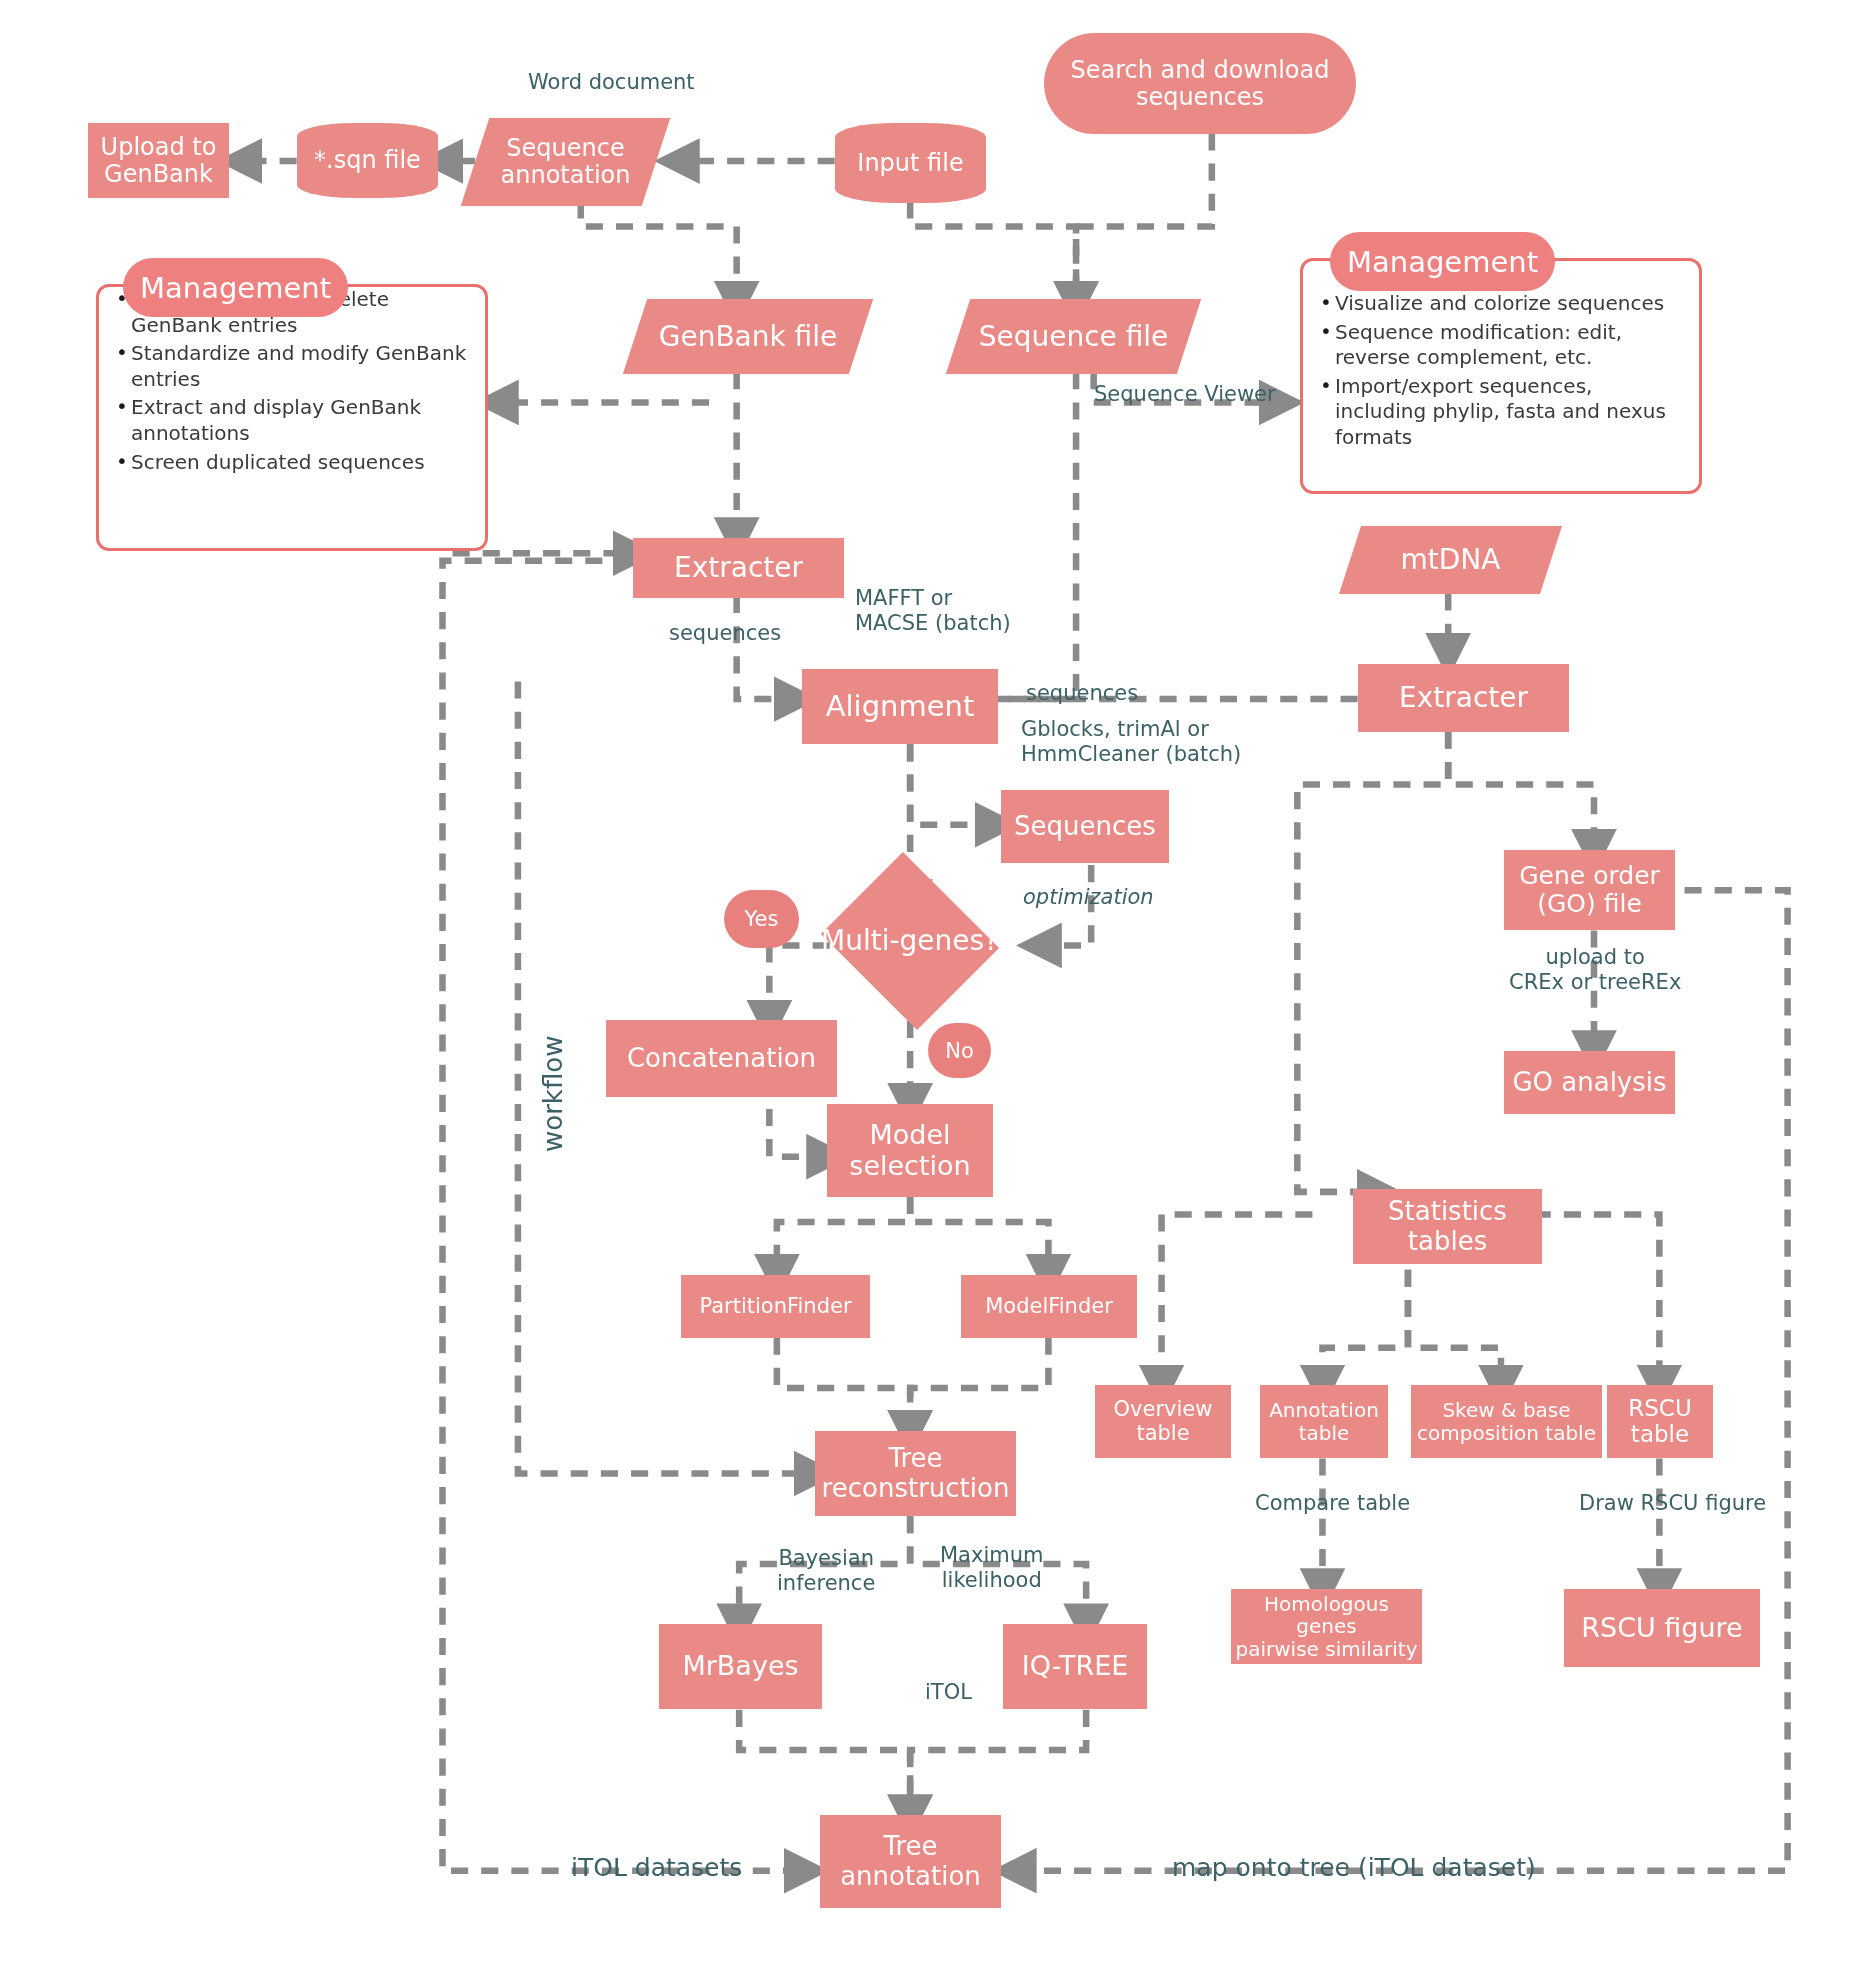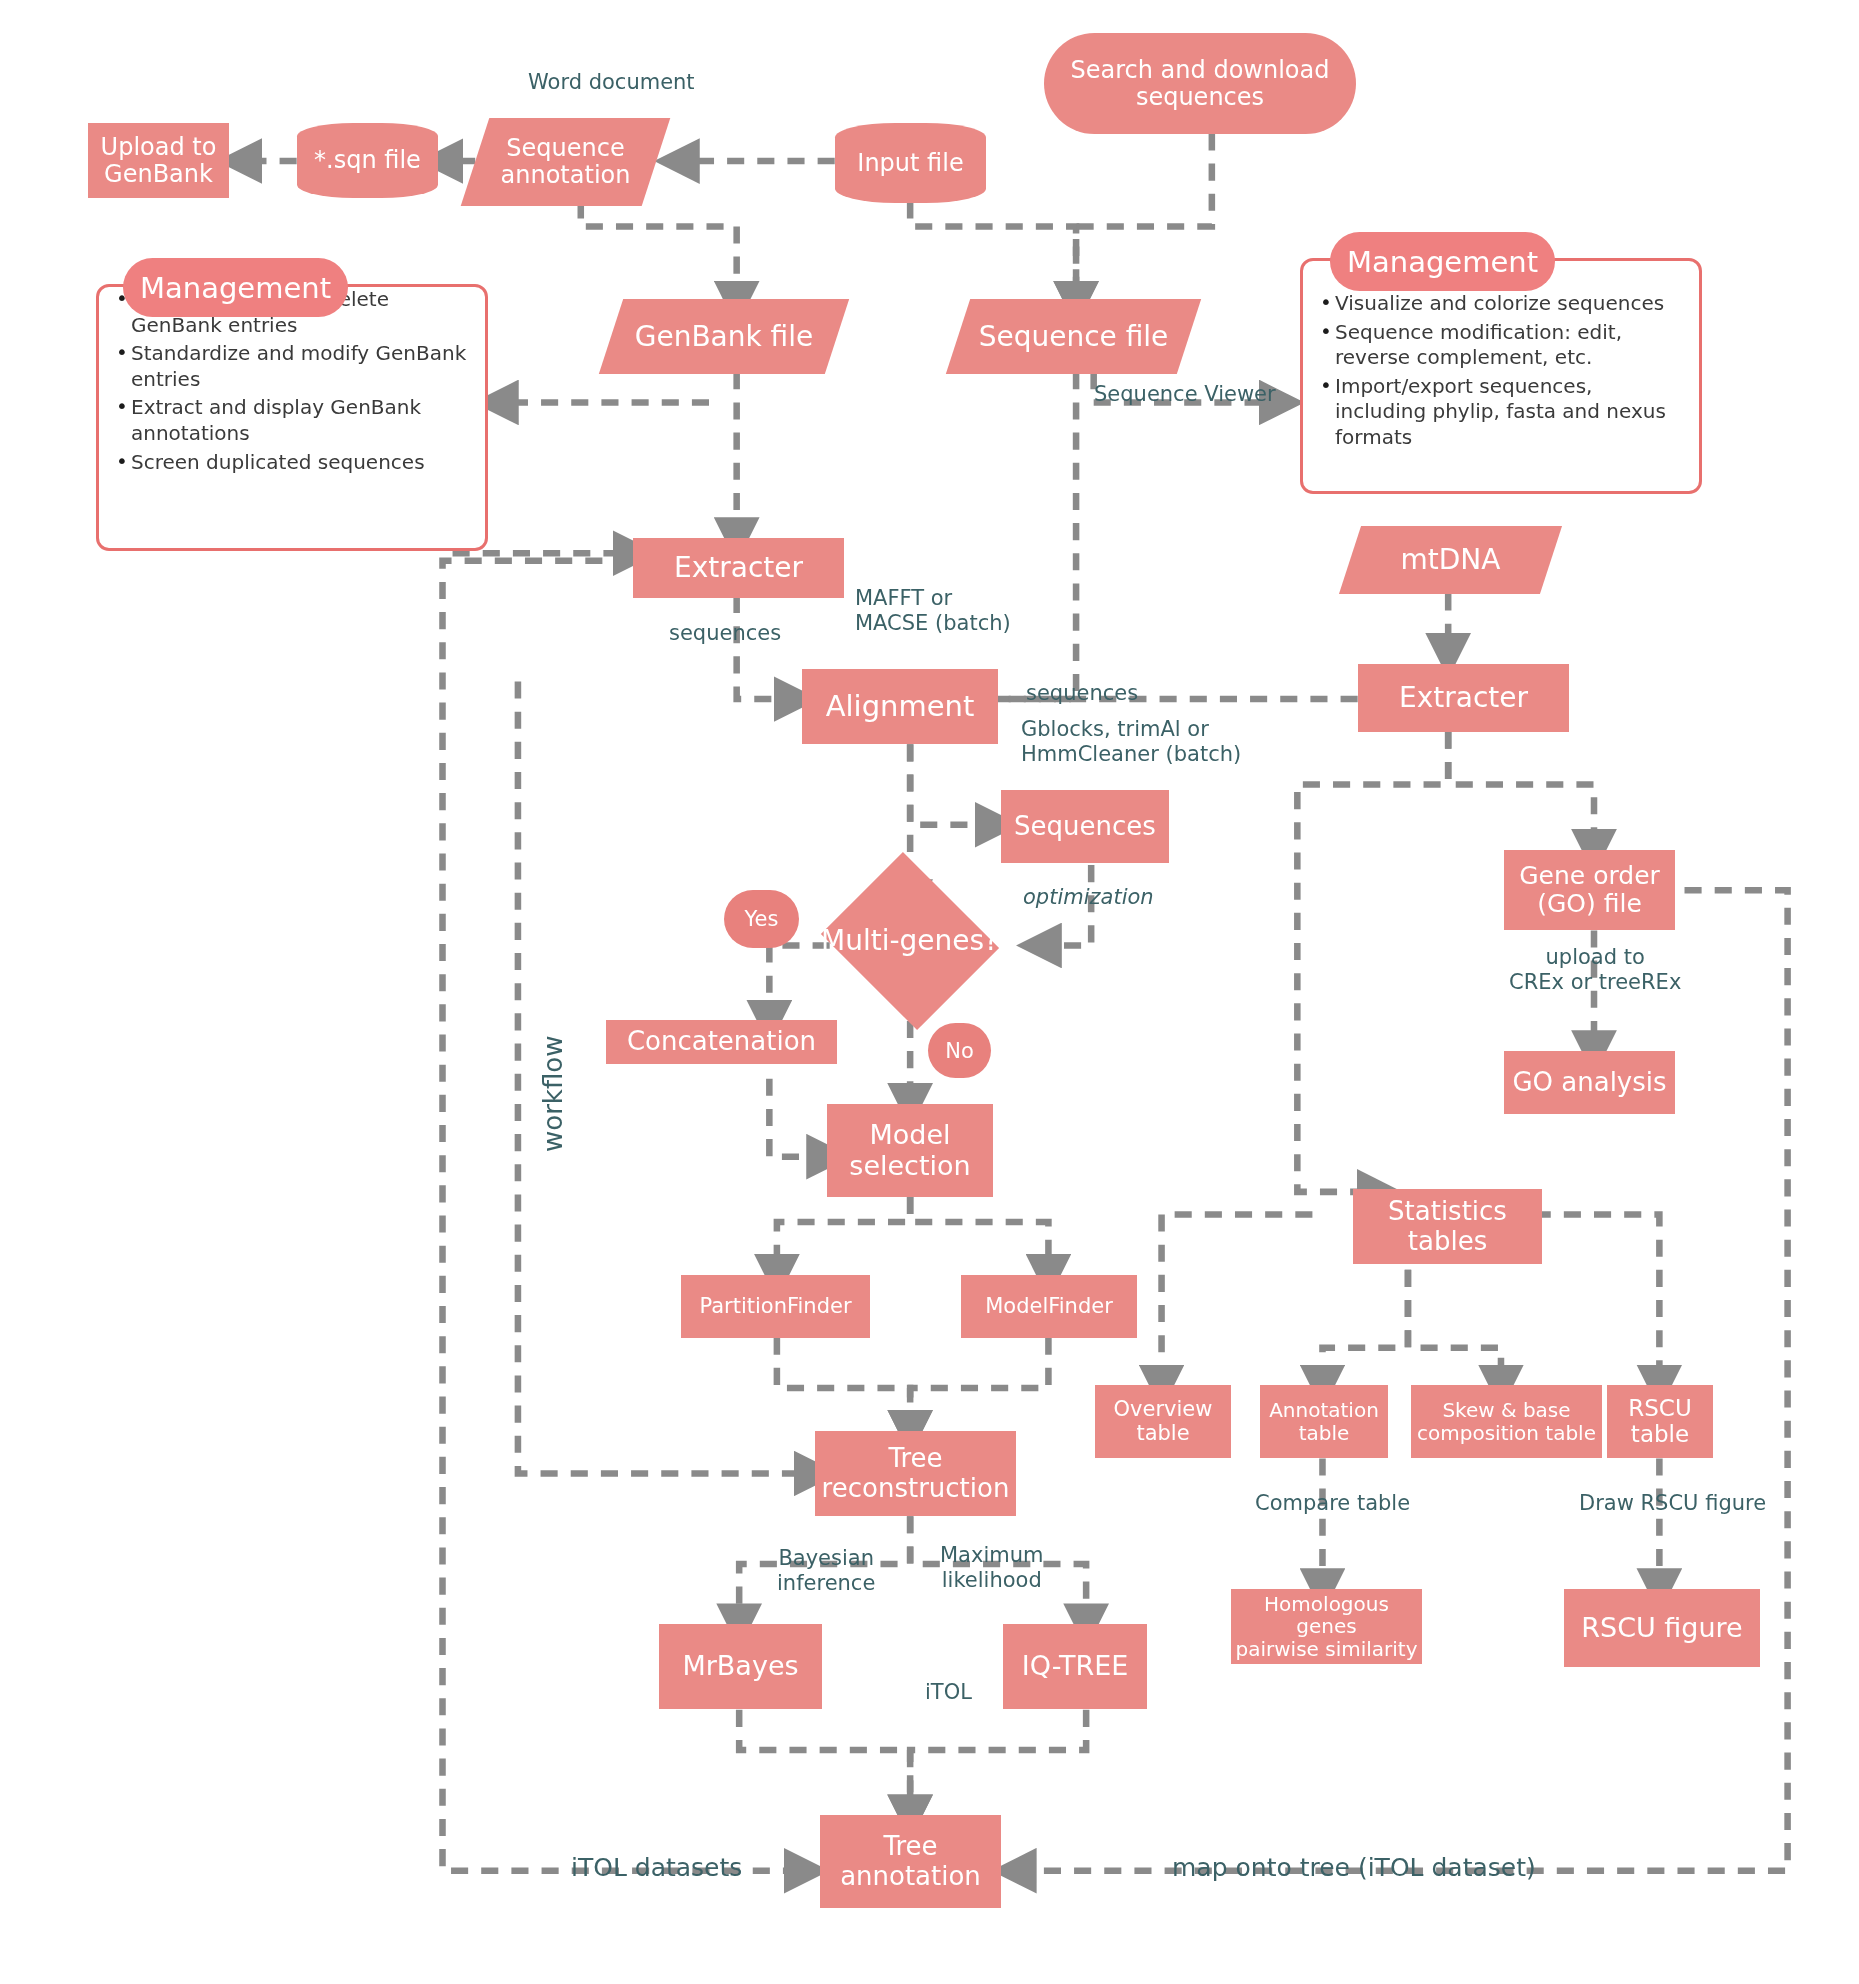--- a/index.html
+++ b/index.html
@@ -178,21 +178,21 @@
 reverse complement, etc.</li>
       <li style="white-space:pre-line">Import/export sequences,
 including phylip, fasta and nexus
 formats</li>
     </ul>
   </div>
   <div class="panel-title" style="left:1330px;top:232px;height:59px;">
     <span>Management</span>
   </div>
 
-  <div class="node para nlabel" style="left:611px;top:299px;width:226px;height:75px;font-size:28px;">
+  <div class="node para nlabel" style="left:635px;top:299px;width:226px;height:75px;font-size:28px;">
     <div class="inner"></div>
     <span class="lbl">GenBank file</span>
   </div>
 
   <div class="node para nlabel" style="left:958px;top:299px;width:231px;height:75px;font-size:28px;">
     <div class="inner"></div>
     <span class="lbl">Sequence file</span>
   </div>
 
   <div class="elabel" style="left:1094px;top:382px;">Sequence Viewer</div>
@@ -236,21 +236,21 @@
   </div>
 
   <div class="pill" style="left:724px;top:890px;width:75px;height:58px;font-size:21px;">
     <span>Yes</span>
   </div>
 
   <div class="pill" style="left:928px;top:1023px;width:63px;height:55px;font-size:21px;">
     <span>No</span>
   </div>
 
-  <div class="node rect nlabel" style="left:606px;top:1020px;width:231px;height:44px;font-size:26px;">
+  <div class="node rect nlabel" style="left:606px;top:1020px;width:231px;height:77px;font-size:26px;">
     <span class="lbl">Concatenation</span>
   </div>
 
   <div class="node rect nlabel" style="left:827px;top:1104px;width:166px;height:93px;font-size:27px;">
     <span class="lbl" style="white-space:pre-line">Model
 selection</span>
   </div>
 
   <div class="elabel vert" style="left:538px;top:1152px;">workflow</div>
 

